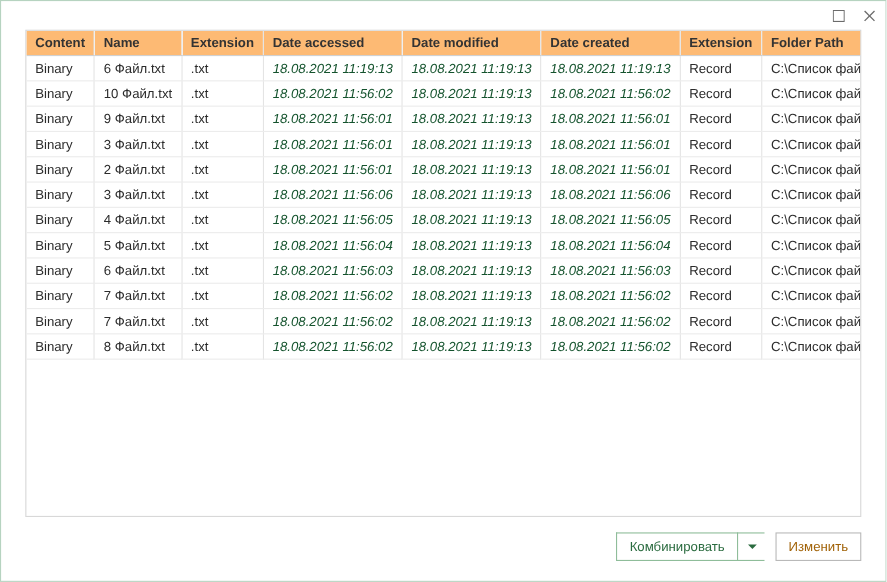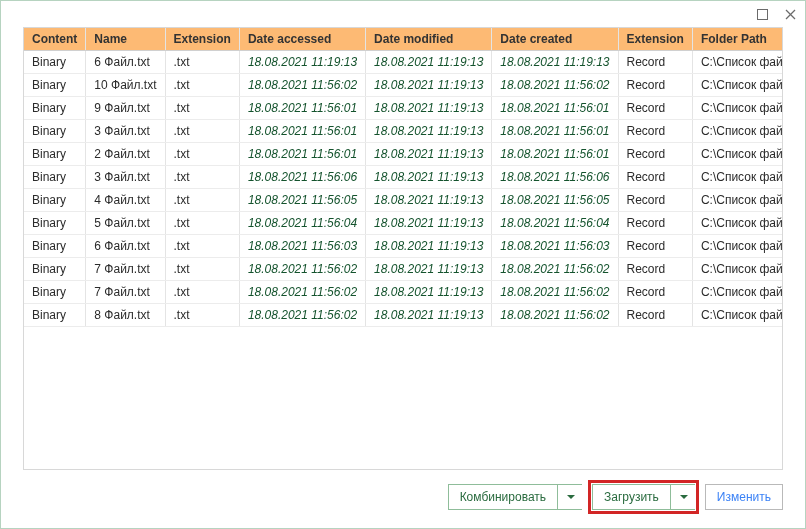--- a/index.html
+++ b/index.html
@@ -82,21 +82,21 @@
     display: flex;
     justify-content: flex-end;
     gap: 10px;
     align-items: center;
   }
   .btn {
     border: 1px solid #b9b9b9;
     background: #fff;
     padding: 5px 11px;
     font-size: 12px;
-    color: #3b82f6;
+    color: #a16207;
     cursor: pointer;
     display: inline-flex;
     align-items: center;
     gap: 6px;
   }
   .btn .caret {
     width: 0; height: 0;
     border-left: 4px solid transparent;
     border-right: 4px solid transparent;
     border-top: 4px solid currentColor;
@@ -295,28 +295,20 @@
   <div class="footer">
     <span class="split-wrap green">
       <button class="btn">
         <span>Комбинировать</span>
       </button>
       <button class="btn caret-only">
         <span class="caret"></span>
       </button>
     </span>
 
-    <span class="split-wrap green highlight-red">
-      <button class="btn">
-        <span>Загрузить</span>
-      </button>
-      <button class="btn caret-only">
-        <span class="caret"></span>
-      </button>
-    </span>
 
     <button class="btn">
       <span>Изменить</span>
     </button>
 
   </div>
 
 </div>
 
 </body></html>

